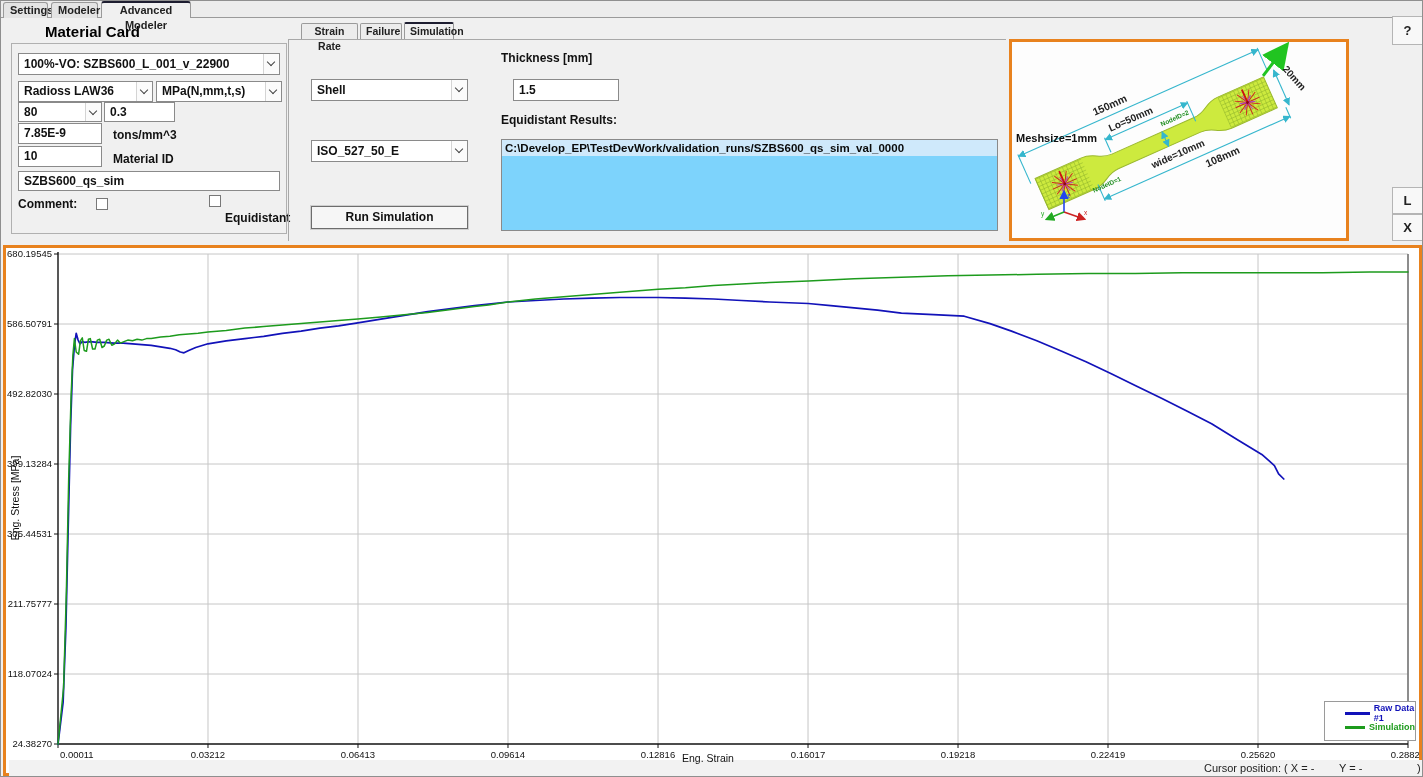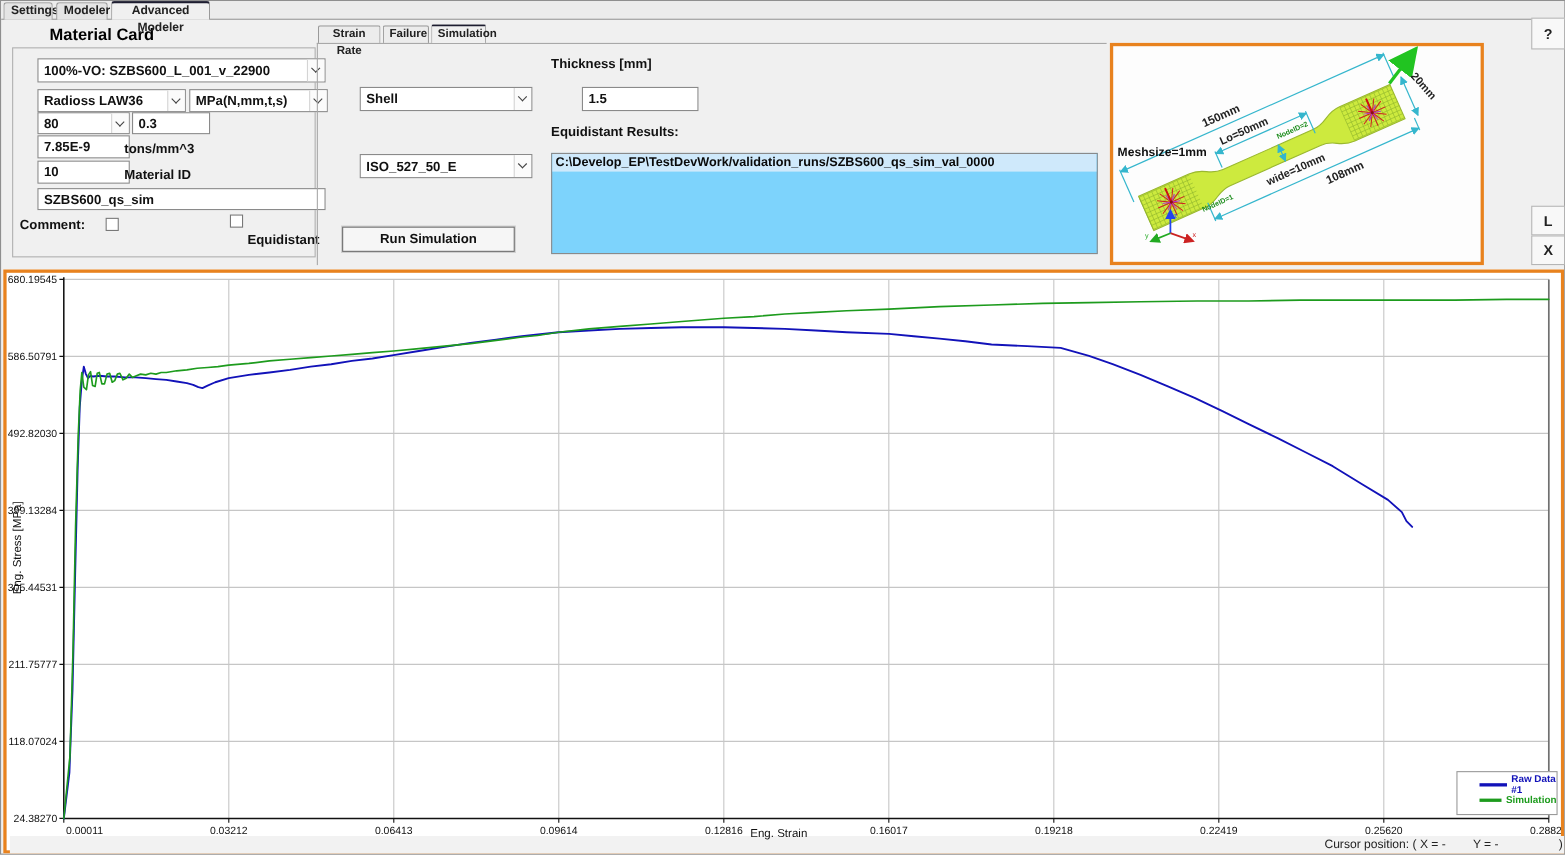--- a/index.html
+++ b/index.html
@@ -10,30 +10,30 @@
   .top-tabbar { position:absolute; left:0; top:0; width:1423px; height:17px; border-bottom:1px solid #9a9a9a; background:#ececec; }
   .ttab { position:absolute; top:1px; height:16px; background:#e4e4e4; border:1px solid #9a9a9a; border-bottom:none; border-radius:3px 3px 0 0; font-size:11px; font-weight:700; color:#222; text-align:center; line-height:15px; padding:0 6px; }
   .ttab.active { background:#f0f0f0; border-top:2px solid #1d1d30; height:17px; top:0; z-index:3; }
 
   
   .groupbox { position:absolute; border:1px solid #b0b0b0; background:#f0f0f0; }
   .lbl { position:absolute; font-size:12px; font-weight:700; color:#111; white-space:nowrap; }
   .title { font-size:15px; font-weight:700; color:#000; }
 
   
-  .field, .combo { position:absolute; background:#fff; border:1px solid #8a8a8a; font-size:12px; font-weight:700; color:#111; line-height:19px; padding:0 5px; white-space:nowrap; overflow:hidden;margin-left:16px; }
+  .field, .combo { position:absolute; background:#fff; border:1px solid #8a8a8a; font-size:12px; font-weight:700; color:#111; line-height:19px; padding:0 5px; white-space:nowrap; overflow:hidden; }
   .combo { padding-right:18px; }
   .combo .arrow { position:absolute; right:0; top:0; bottom:0; width:16px; border-left:1px solid #d4d4d4; background:#fbfbfb; }
   .combo .arrow i { position:absolute; left:4px; top:5px; width:6px; height:6px; border-right:1.6px solid #444; border-bottom:1.6px solid #444; transform:rotate(45deg); }
   .checkbox { position:absolute; width:12px; height:12px; border:1px solid #787878; background:#fff; }
   .btn { position:absolute; background:#f6f6f6; border:1px solid #6d6d6d; box-shadow:0 0 0 1px #cfcfcf; font-size:12px; font-weight:700; color:#111; text-align:center; }
   .sqbtn { position:absolute; width:31px; background:#f8f8f8; border:1px solid #b5b5b5; font-size:13px; font-weight:700; color:#222; text-align:center; }
 
   
-  .mid-tabbar .mtab { position:absolute; height:16px; top:22px; background:#ececec; border:1px solid #9a9a9a; border-bottom:none; border-radius:2px 2px 0 0; font-size:10.5px; font-weight:700; color:#222; line-height:15px; text-align:center; padding:0 5px; }
+  .mid-tabbar .mtab { position:absolute; height:16px; top:22px; background:#ececec; border:1px solid #9a9a9a; border-bottom:none; border-radius:2px 2px 0 0; font-size:10.5px; font-weight:700; color:#222; line-height:15px; text-align:center; padding:0 5px;margin-left:12px; }
   .mid-tabbar .mtab.active { background:#f0f0f0; border-top:2px solid #1d1d30; height:17px; top:21px; z-index:3; }
   .mid-panel { position:absolute; left:287px; top:38px; width:718px; height:202px; border-top:1px solid #a8a8a8; border-left:1px solid #a8a8a8; }
 
   .listbox { position:absolute; background:#7dd3fc; border:1px solid #8a8a8a; overflow:hidden; }
   .listrow { height:16px; font-size:11.5px; font-weight:700; color:#0a0a0a; line-height:16px; padding:0 3px; background:#cfe9fb; white-space:nowrap; }
 
   
   .specimen-panel { position:absolute; left:1008px; top:38px; width:340px; height:202px; background:#fdfdfd; border:3px solid #e8821e; }
   .chart-panel { position:absolute; left:2px; top:244px; width:1419px; height:531px; background:#ffffff; border:3px solid #e8821e; }
 

